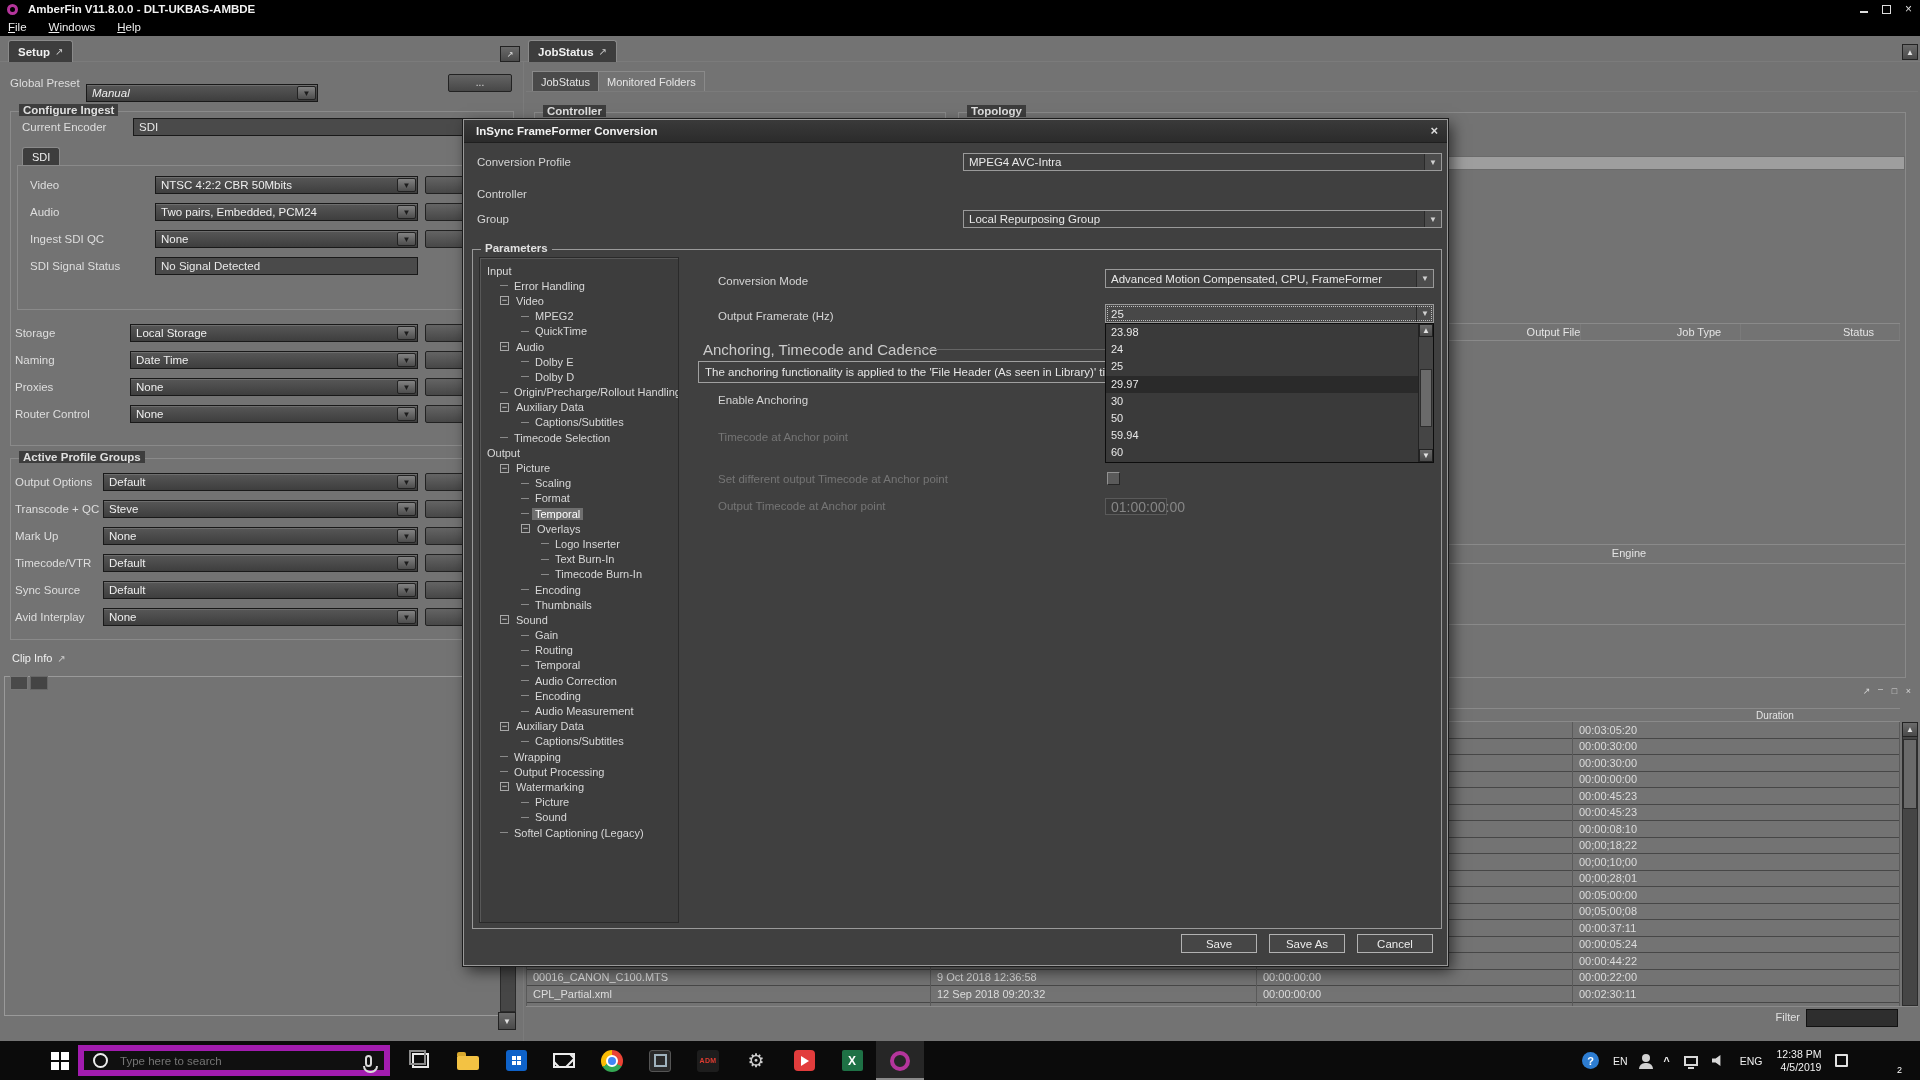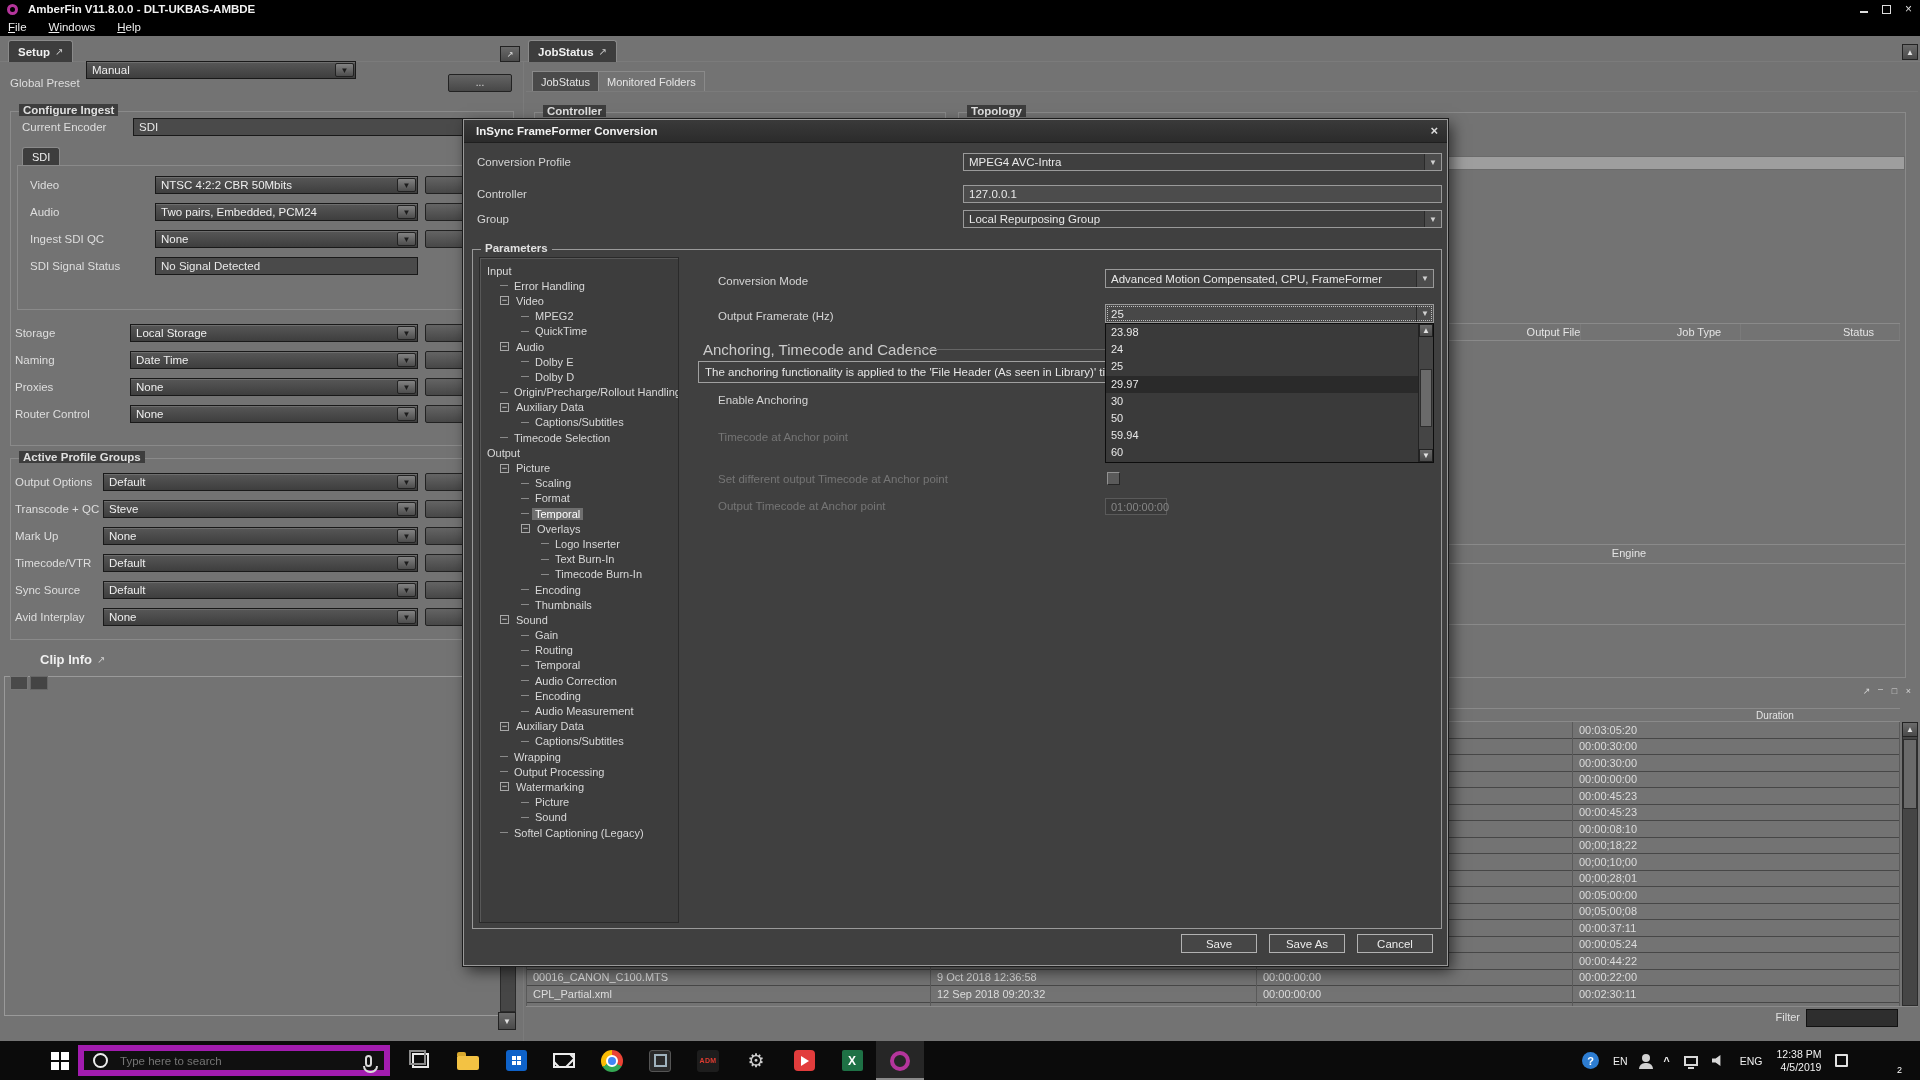--- a/index.html
+++ b/index.html
@@ -55,21 +55,21 @@
   .dclose{position:absolute;right:9px;top:3px;color:#ddd;font-size:13px;}
   .dlabel{position:absolute;font-size:11.5px;color:#d4d4d4;white-space:nowrap;}
   .dlabel.dis{color:#757575;}
   .dcombo{position:absolute;display:flex;align-items:stretch;background:#3f3f3f;border:1px solid #9a9a9a;box-sizing:border-box;}
   .dcombo .dval{flex:1;padding:0 5px;font-size:11.5px;color:#e8e8e8;display:flex;align-items:center;white-space:nowrap;overflow:hidden;}
   .dcombo .darr{width:16px;background:#4c4c4c;border-left:1px solid #2a2a2a;color:#d0d0d0;font-size:8px;
                 display:flex;align-items:center;justify-content:center;flex:none;}
   .dcombo.focus{outline:1px dotted #c0c0c0;outline-offset:-3px;background:#484848;}
   .dfield{position:absolute;background:#4c4c4c;border:1px solid #9a9a9a;box-sizing:border-box;font-size:11.5px;color:#e8e8e8;
           padding:0 5px;display:flex;align-items:center;}
-  .dfield.dis{background:#3a3a3a;border-color:#5a5a5a;color:#868686;font-size:11px;}
+  .dfield.dis{background:#3a3a3a;border-color:#5a5a5a;color:#868686;font-size:14px;}
   .secthead{position:absolute;font-size:15px;color:#cbcbcb;white-space:nowrap;}
   .infobox{position:absolute;border:1px solid #a0a0a0;box-sizing:border-box;display:flex;align-items:center;padding:0 6px;
            font-size:11.5px;color:#e6e6e6;white-space:nowrap;overflow:hidden;}
   .checkbox{position:absolute;width:13px;height:13px;background:#5a5a5a;box-sizing:border-box;
             border-top:1px solid #929292;border-left:1px solid #929292;border-right:1px solid #262626;border-bottom:1px solid #262626;}
   .btn{position:absolute;width:76px;height:19px;background:#464646;border:1px solid #b2b2b2;box-sizing:border-box;
        color:#ececec;font-size:11.5px;display:flex;align-items:center;justify-content:center;}
 
   
   .tree-box{position:absolute;left:15px;top:137px;width:200px;height:666px;background:#3d3d3d;border:1px solid #2a2a2a;
@@ -178,21 +178,21 @@
     <span>Setup</span>
     <span class="flarr">↗</span>
   </div>
   <div class="sbtn abs" style="left:500px;top:46px;width:20px;height:16px;">
     <span>↗</span>
   </div>
 
   <div class="abs" style="left:10px;top:74px;height:18px;display:flex;align-items:center;">
     <span class="flabel">Global Preset</span>
   </div>
-  <div class="fcombo abs" style="left:86px;top:61px;width:270px;">
+  <div class="fcombo abs" style="left:86px;top:84px;width:232px;font-style:italic;">
     <span class="fval">Manual</span>
     <span class="farr">▼</span>
   </div>
   <div class="minibtn abs" style="left:441px;top:74px;width:64px;color:#ddd;font-size:10px;text-align:center;line-height:16px;">...</div>
 
   <div class="groupbox" style="left:10px;top:111px;width:504px;height:335px;">
     <span class="legend">Configure Ingest</span>
   </div>
   <div class="abs" style="left:22px;top:118px;height:18px;display:flex;align-items:center;">
     <span class="flabel">Current Encoder</span>
@@ -317,21 +317,21 @@
         <span class="flabel">Avid Interplay</span>
         <div class="fcombo">
           <span class="fval">None</span>
           <span class="farr">▼</span>
         </div>
         <div class="minibtn"></div>
       </div>
     </div>
 
   <div class="abs" style="left:12px;top:652px;display:flex;gap:5px;align-items:center;">
-    <span style="font-size:13px;font-weight:bold;color:#f0f0f0;margin-left:28px;">Clip Info</span>
+    <span style="font-size:11px;font-weight:normal;color:#f0f0f0;">Clip Info</span>
     <span class="flarr" style="font-size:10px;color:#cfcfcf;">↗</span>
   </div>
   <div class="groupbox" style="left:4px;top:676px;width:510px;height:340px;border-color:#9a9a9a;"></div>
   <div class="abs" style="left:10px;top:676px;width:18px;height:14px;background:#4a4a4a;border:1px solid #777;box-sizing:border-box;"></div>
   <div class="abs" style="left:30px;top:676px;width:18px;height:14px;background:#444;border:1px solid #666;box-sizing:border-box;"></div>
 
   <div class="abs" style="left:500px;top:966px;width:16px;height:46px;background:#464646;border:1px solid #2c2c2c;box-sizing:border-box;"></div>
   <div class="sbtn abs" style="left:498px;top:1012px;width:18px;height:18px;">
     <span>▼</span>
   </div>
@@ -512,23 +512,20 @@
       <span class="dclose">×</span>
     </div>
 
     <span class="dlabel" style="left:13px;top:36px;">Conversion Profile</span>
     <div class="dcombo" style="left:499px;top:33px;width:479px;height:18px;">
       <span class="dval">MPEG4 AVC-Intra</span>
       <span class="darr">▼</span>
     </div>
 
     <span class="dlabel" style="left:13px;top:68px;">Controller</span>
-    <div class="dfield" style="left:499px;top:65px;width:479px;height:18px;">
-      <span>127.0.0.1</span>
-    </div>
 
     <span class="dlabel" style="left:13px;top:93px;">Group</span>
     <div class="dcombo" style="left:499px;top:90px;width:479px;height:18px;">
       <span class="dval">Local Repurposing Group</span>
       <span class="darr">▼</span>
     </div>
 
     <div class="groupbox" style="left:8px;top:129px;width:970px;height:680px;border-color:#9a9a9a;">
       <span class="legend" style="background:#404040;">Parameters</span>
     </div>

